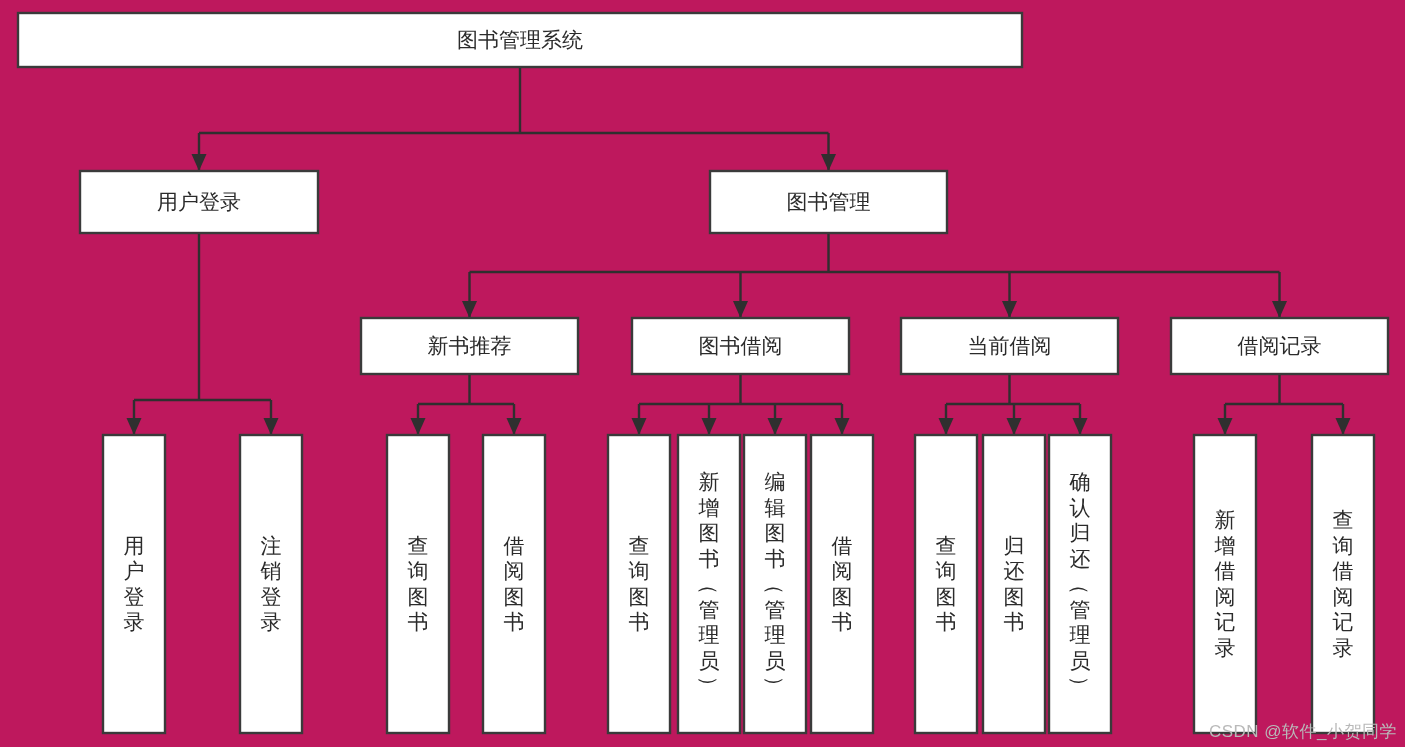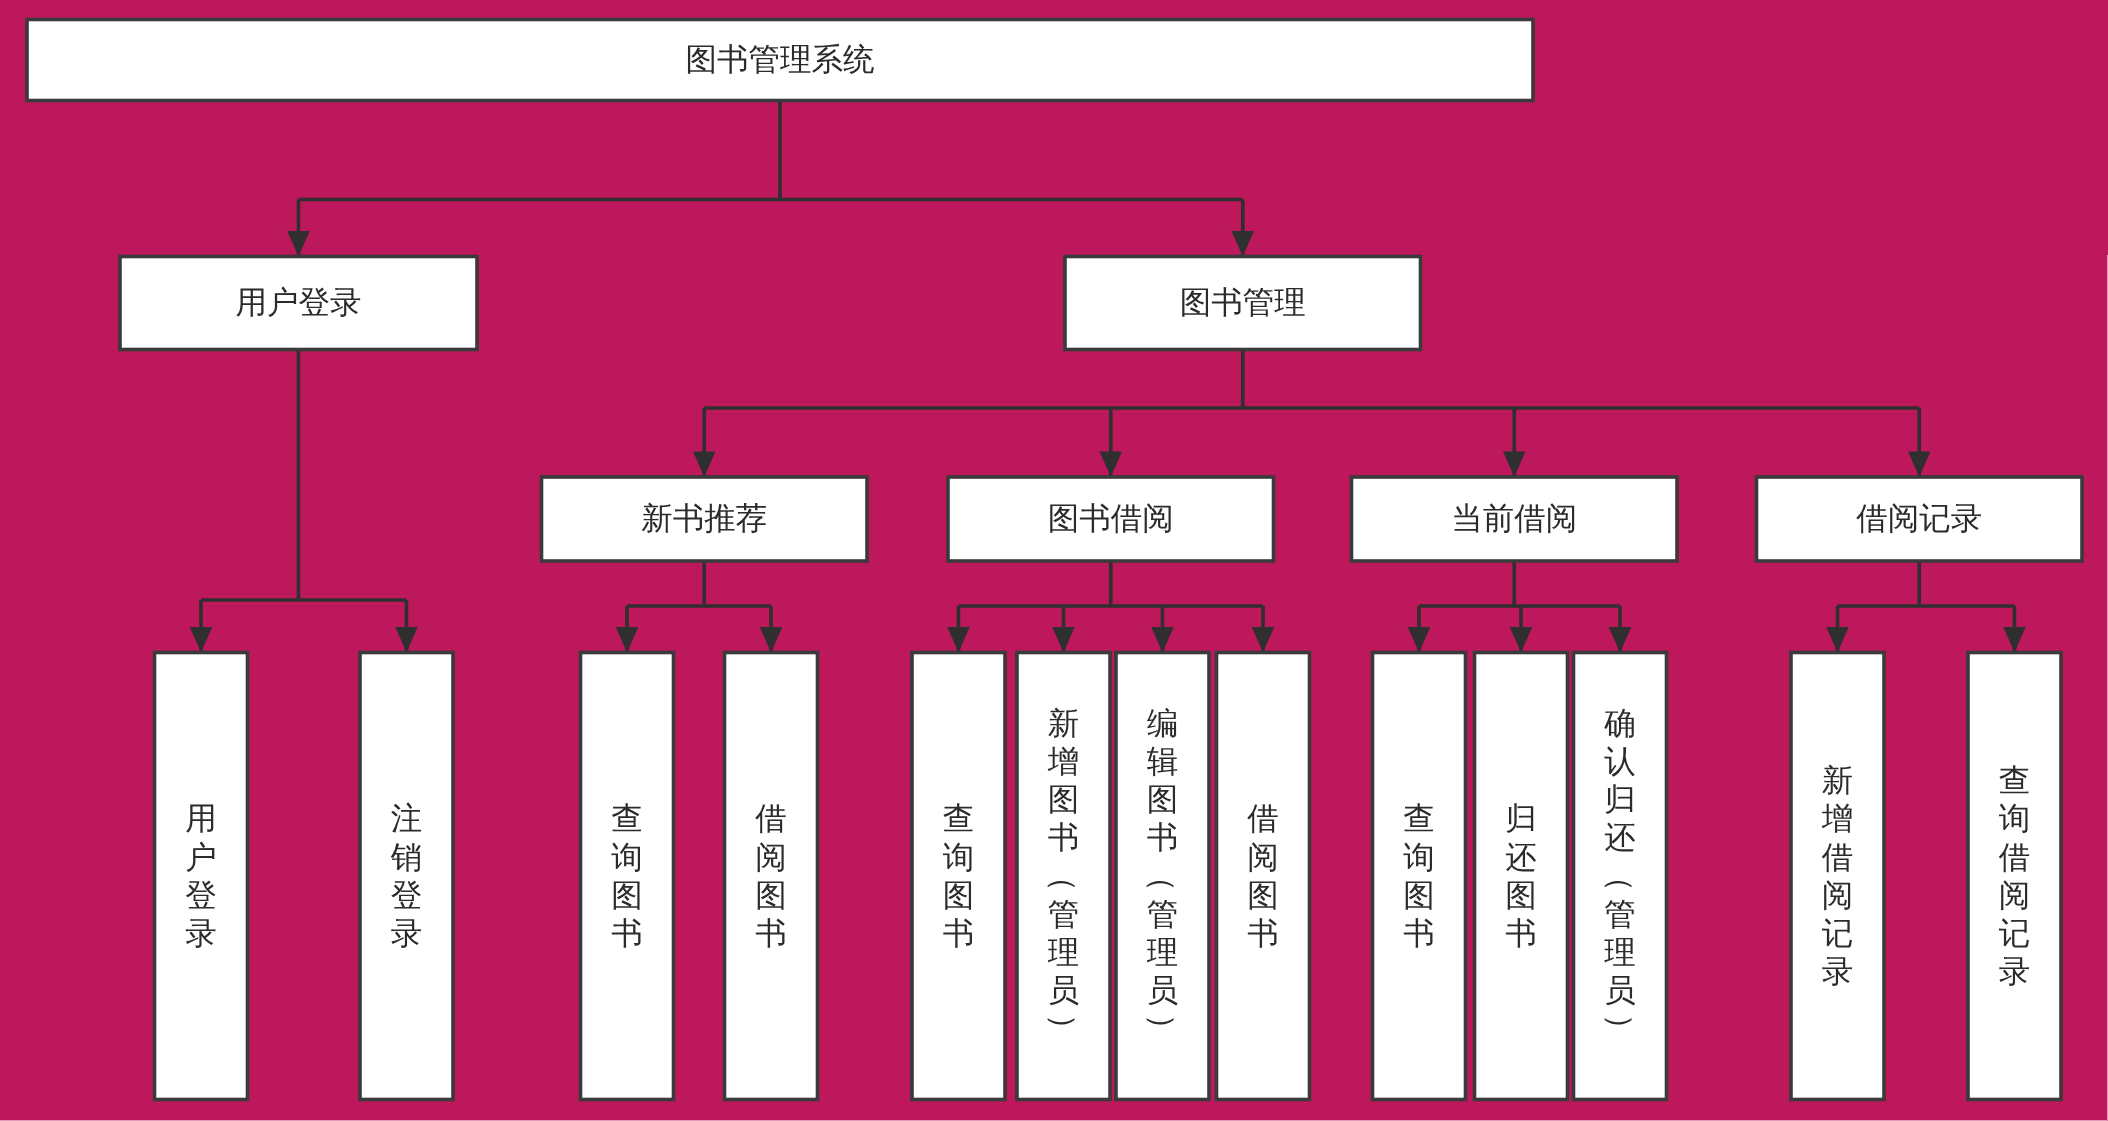--- a/index.html
+++ b/index.html
@@ -259,13 +259,14 @@
           <rect x="1312" y="435" width="62" height="298" class="node-box"></rect>
           <text x="1343" y="527.39" class="leaf-label">查</text>
           <text x="1343" y="552.89" class="leaf-label">询</text>
           <text x="1343" y="578.39" class="leaf-label">借</text>
           <text x="1343" y="603.89" class="leaf-label">阅</text>
           <text x="1343" y="629.39" class="leaf-label">记</text>
           <text x="1343" y="654.89" class="leaf-label">录</text>
         </g>
       </g>
   </svg>
+  <div class="watermark">CSDN @软件_小贺同学</div>
 </div>
 
 </body></html>

